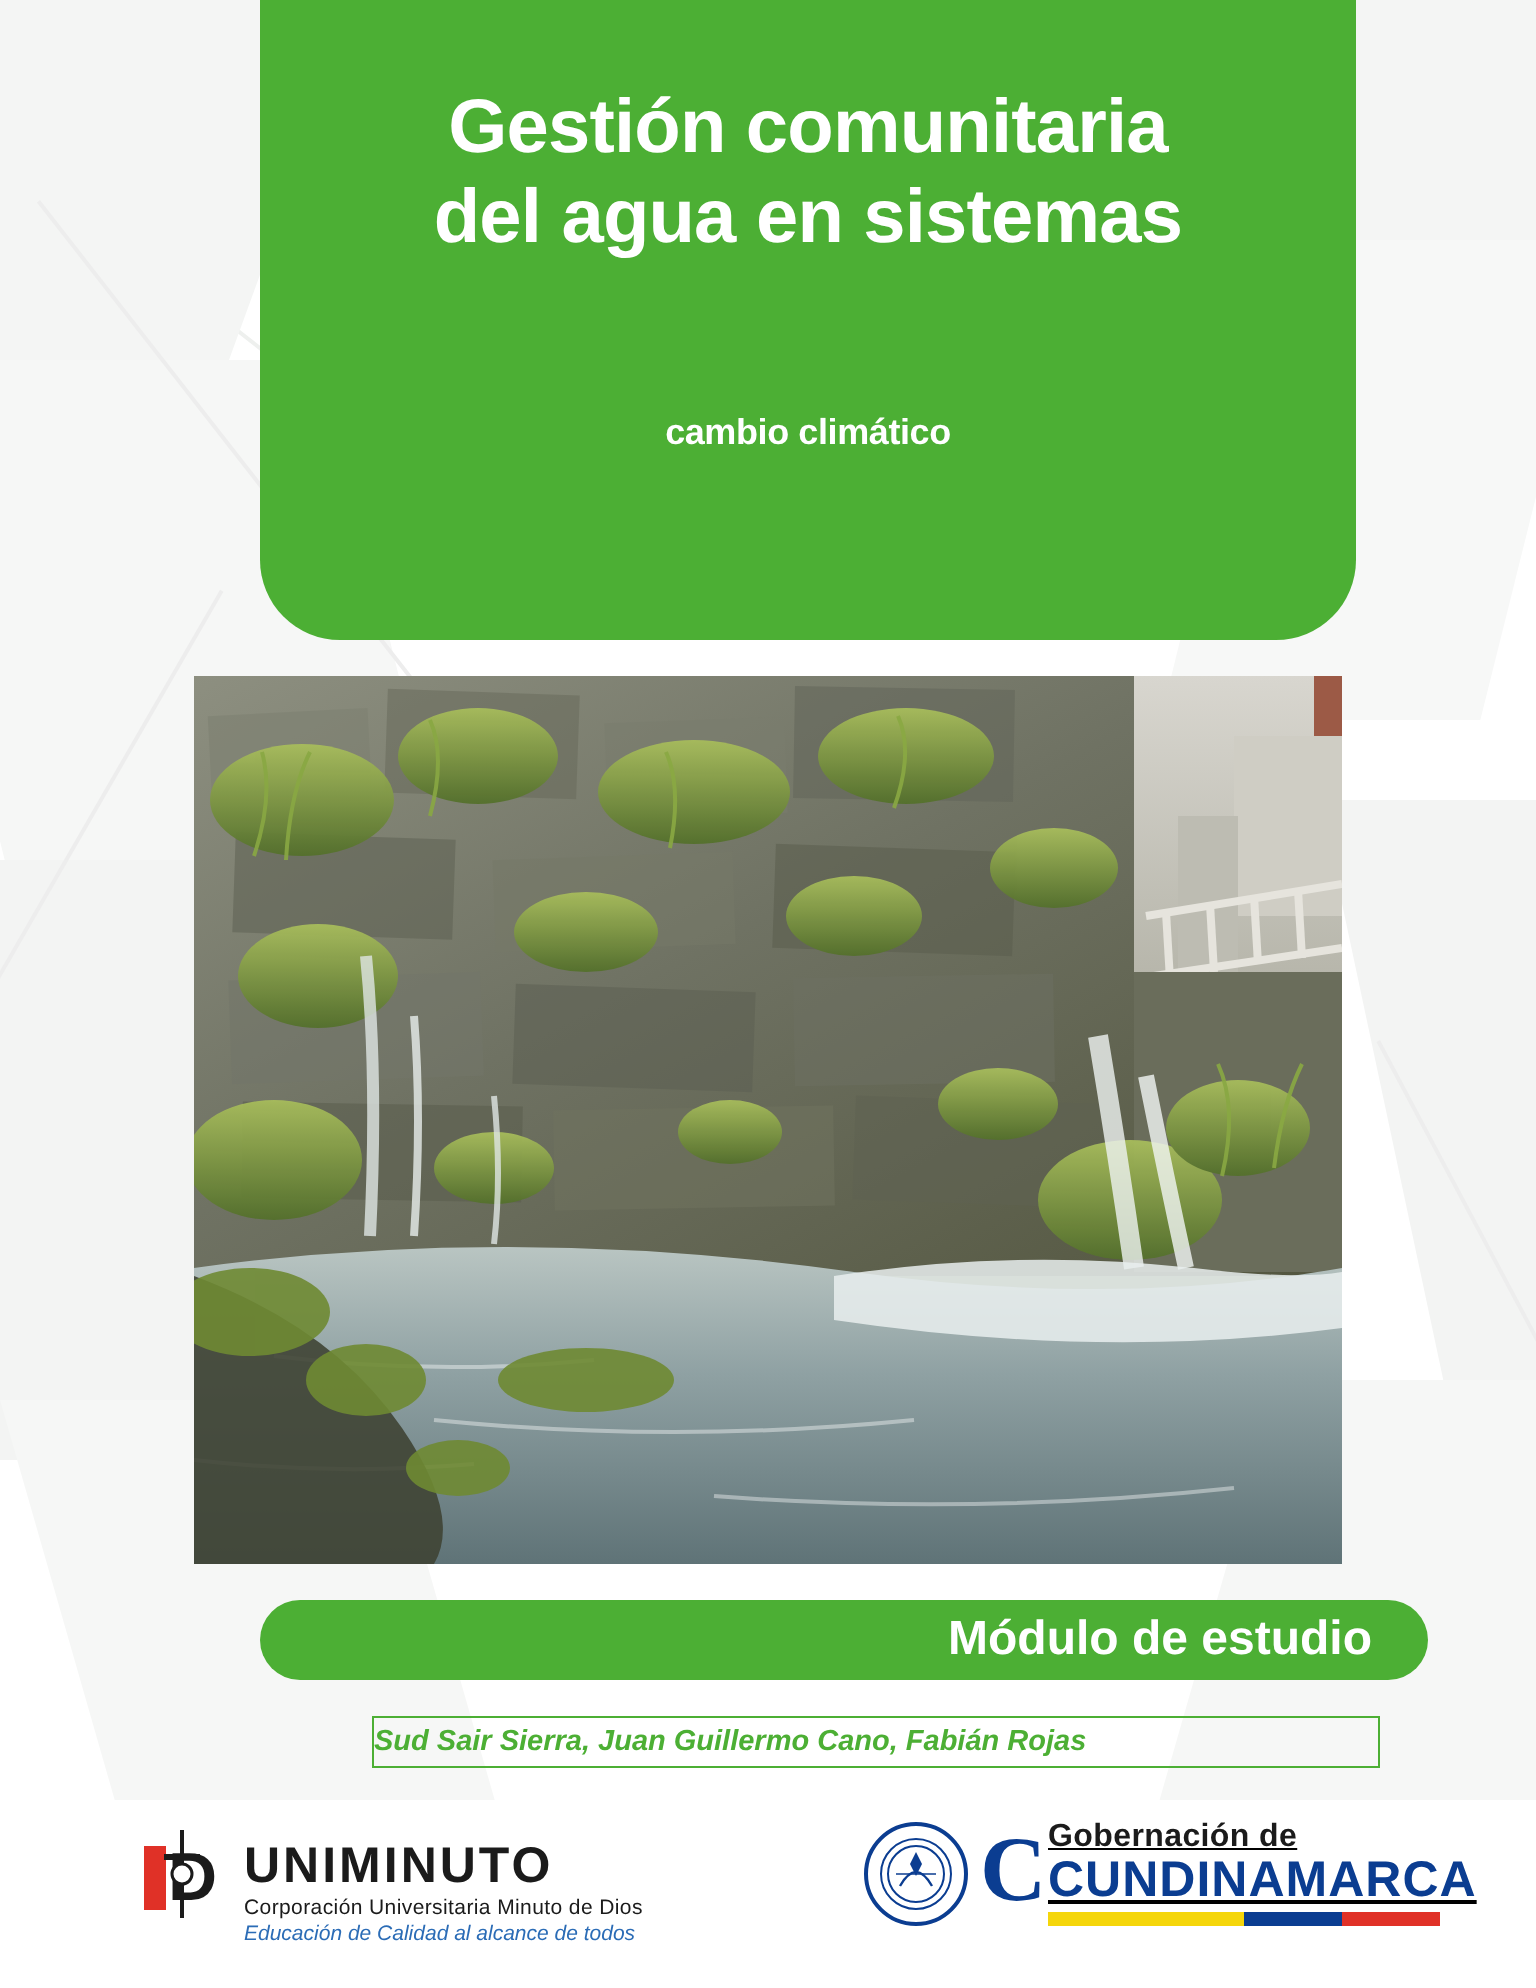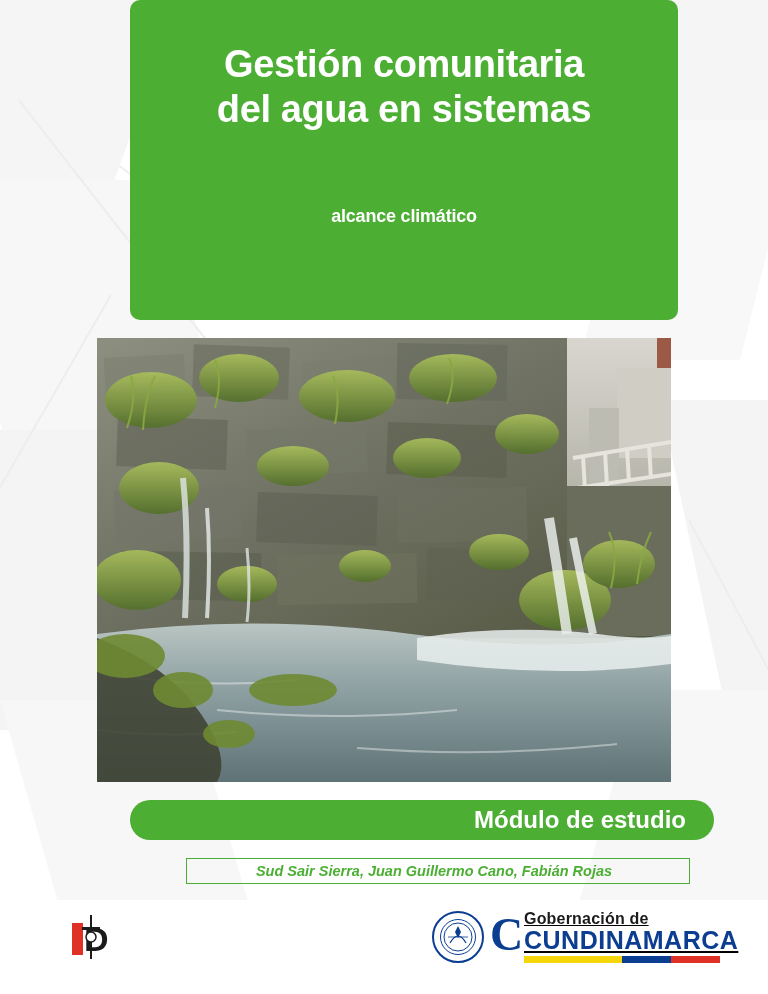--- a/index.html
+++ b/index.html
@@ -37,21 +37,20 @@
     width: 548px;
     height: 320px;
     background: #4caf34;
     border-bottom-left-radius: 40px;
     border-bottom-right-radius: 40px;
     z-index: 2;
     color: #ffffff;
     text-align: center;
     box-sizing: border-box;
     padding: 42px 36px 0 36px;
-    border-radius: 10px;
   }
   .main-title {
     font-size: 38px;
     font-weight: bold;
     line-height: 1.18;
     letter-spacing: -0.4px;
     margin: 0;
   }
   .subtitle {
     font-size: 18px;
@@ -100,21 +99,21 @@
   .authors-bar {
     position: absolute;
     left: 186px;
     top: 858px;
     width: 504px;
     height: 26px;
     border: 1.5px solid #4caf34;
     z-index: 3;
     display: flex;
     align-items: center;
-    justify-content: center;
+    justify-content: flex-start;
     box-sizing: border-box;
     padding-right: 8px;
   }
   .authors-bar span {
     color: #4caf34;
     font-size: 14.5px;
     font-style: italic;
     font-weight: bold;
   }
 
@@ -290,21 +289,21 @@
   <span style="left:690px; top:520px; width:260px; height:1.5px; background:#ededed; transform:rotate(62deg);"></span>
 </div>
 
 <div class="header-panel">
   <h1 class="main-title">
     <span>Gestión comunitaria</span><br>
     <span>del agua en sistemas</span><br>
   </h1>
   <p class="subtitle">
     <br>
-    <span>alcance climático</span>
+    <span>cambio climático</span>
   </p>
 </div>
 
 <div class="photo">
   <svg width="574" height="444" viewBox="0 0 574 444" xmlns="http://www.w3.org/2000/svg" role="img">
     <defs>
       <linearGradient id="rockG" x1="0" y1="0" x2="1" y2="1">
         <stop offset="0%" stop-color="#8d8f80"></stop>
         <stop offset="45%" stop-color="#6f7263"></stop>
         <stop offset="100%" stop-color="#53563f"></stop>
@@ -423,20 +422,25 @@
 
   <div class="logo-uniminuto">
     <div class="um-mark">
       <div class="bar-red"></div>
       <div class="letter-d">D</div>
       <svg class="cross" viewBox="0 0 20 44" xmlns="http://www.w3.org/2000/svg">
         <path d="M9 0 L11 0 L11 44 L9 44 Z" fill="#1b1b1b"></path>
         <path d="M1 12 L19 12 L19 15 L1 15 Z" fill="#1b1b1b"></path>
         <circle cx="10" cy="22" r="5" fill="#ffffff" stroke="#1b1b1b" stroke-width="1.5"></circle>
       </svg>
+    </div>
+    <div class="um-text">
+      <div class="um-name">UNIMINUTO</div>
+      <div class="um-sub1">Corporación Universitaria Minuto de Dios</div>
+      <div class="um-sub2">Educación de Calidad al alcance de todos</div>
     </div>
   </div>
 
   <div class="logo-gob">
     <div class="gob-seal">
       <div class="inner"></div>
       <svg width="48" height="48" viewBox="0 0 48 48" xmlns="http://www.w3.org/2000/svg">
         <circle cx="24" cy="24" r="14" fill="none" stroke="#0b3d91" stroke-width="1"></circle>
         <path d="M16 30 q8 -14 16 0" fill="none" stroke="#0b3d91" stroke-width="1.2"></path>
         <path d="M24 13 l3 6 -3 6 -3 -6 Z" fill="#0b3d91"></path>

